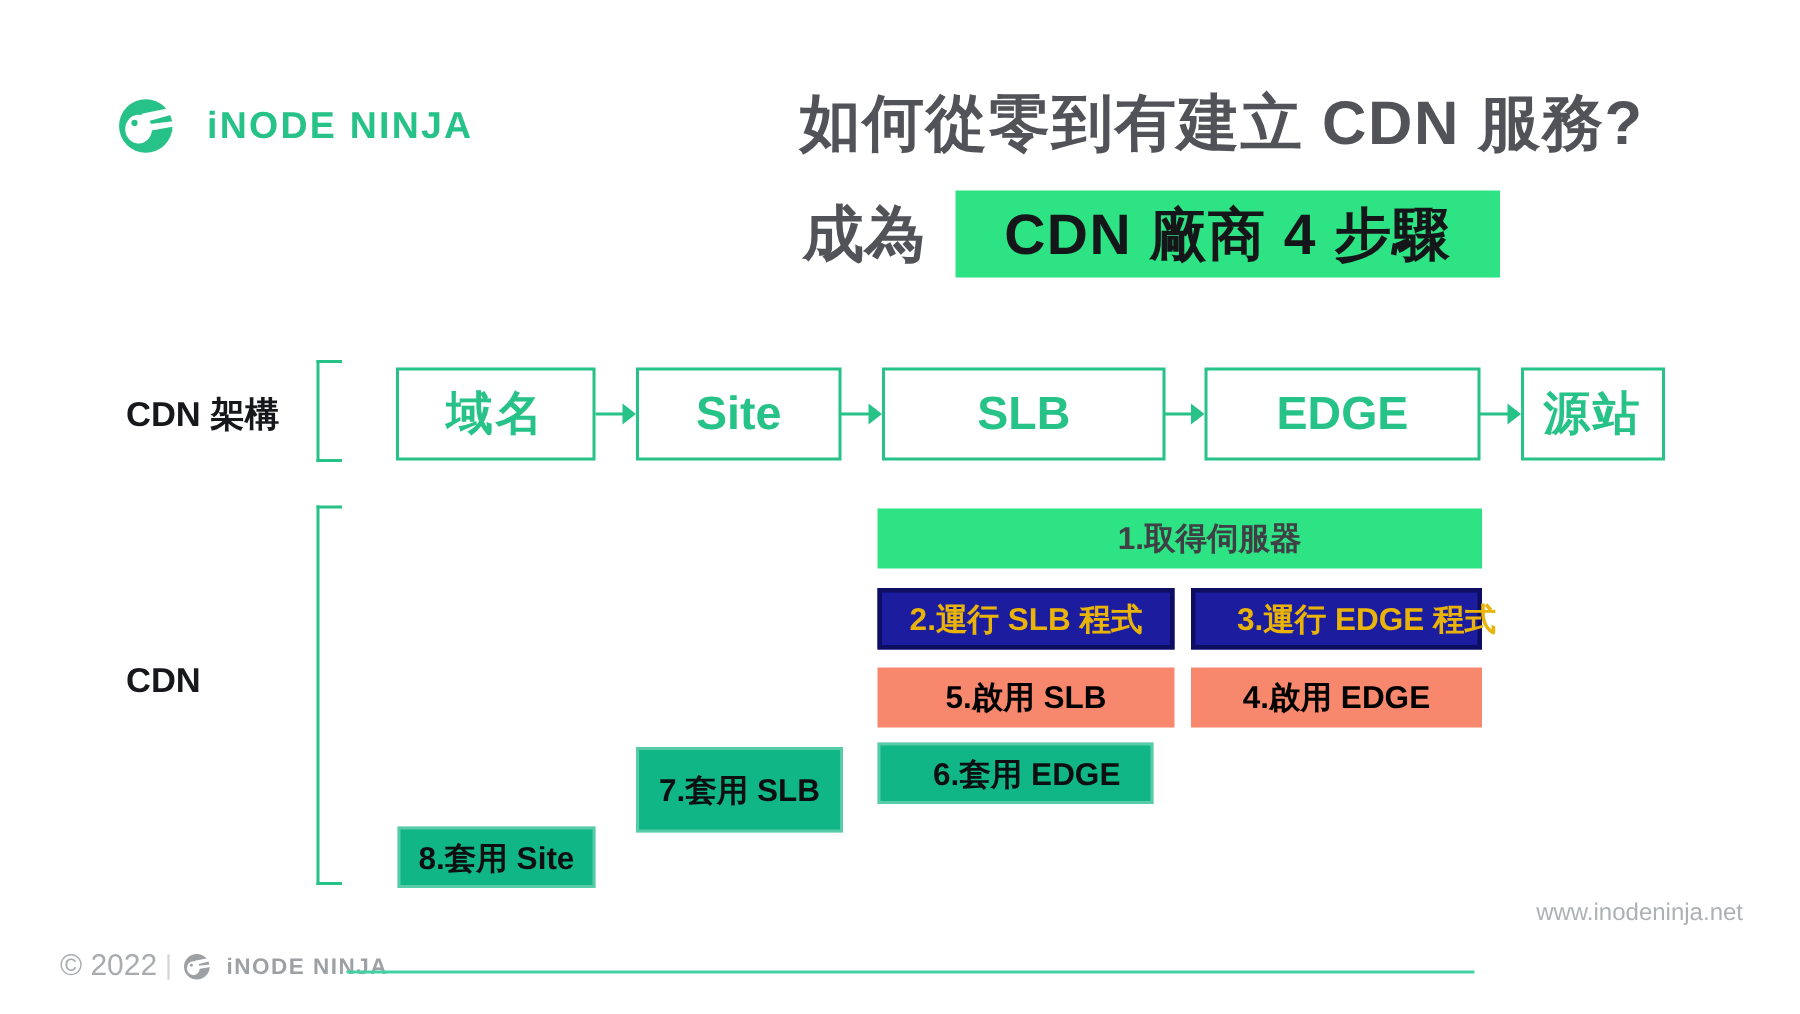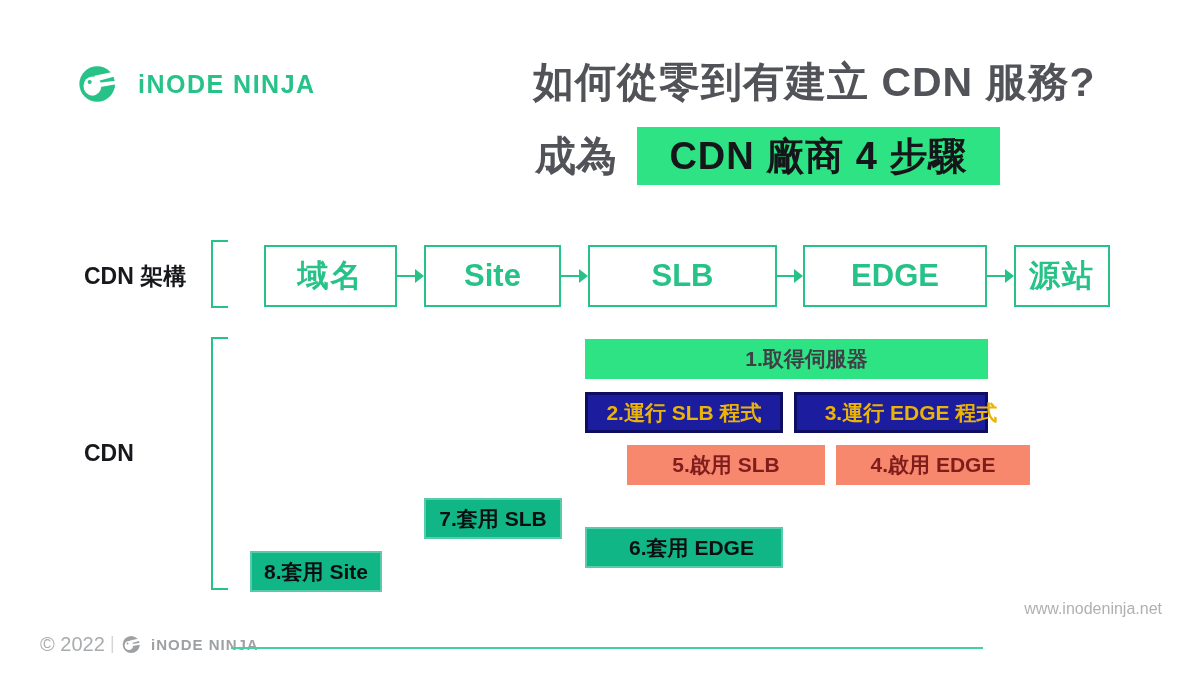--- a/index.html
+++ b/index.html
@@ -66,31 +66,31 @@
   
   .steps-label{left:84px;top:437px;font-size:23px;font-weight:800;color:#17181b;line-height:1.45;}
   .steps-label .line2{letter-spacing:5px;}
 
   .bar{
     height:40px;display:flex;align-items:center;justify-content:center;
     font-weight:800;font-size:21px;white-space:nowrap;box-sizing:border-box;
   }
   .style-bright{background:var(--bright-green);color:var(--bar1-text);}
   .style-navy{background:var(--navy);border:3px solid var(--navy-dark);color:#eab308;}
-  .style-salmon{background:var(--salmon);color:#7f1d1d;margin-left:42px;}
+  .style-salmon{background:var(--salmon);color:#000000;}
   .style-teal{background:var(--teal-green);border:2px solid rgba(255,255,255,0.30);color:#0c0f11;}
 
   .b1{left:585px;top:339px;width:403px;padding-left:40px;}
   .b2{left:585px;top:392px;width:198px;height:41px;}
   .b3{left:794px;top:392px;width:194px;height:41px;padding-left:40px;}
   .b5{left:585px;top:445px;width:198px;}
   .b4{left:794px;top:445px;width:194px;}
-  .b7{left:424px;top:498px;width:138px;height:41px;}
-  .b6{left:585px;top:527px;width:198px;height:41px;padding-left:15px;}
-  .b8{left:250px;top:551px;width:132px;height:41px;}
+  .b7{left:424px;top:498px;width:138px;height:57px;}
+  .b6{left:585px;top:495px;width:184px;height:41px;padding-left:15px;}
+  .b8{left:265px;top:551px;width:132px;height:41px;}
 
   
   .footer-copy{left:40px;top:633px;font-size:20px;color:var(--footer-gray);}
   .footer-divider{left:110px;top:633px;font-size:18px;color:#d3d5d7;}
   .footer-logo{left:122px;top:634px;display:flex;align-items:center;gap:6px;color:#9ea1a3;}
   .footer-logo .logo-icon-sm{width:23px;height:21px;}
   .footer-brand{font-size:15px;font-weight:800;letter-spacing:1px;color:#9ea1a3;}
   .footer-line{left:231px;top:647px;width:752px;height:2px;background:var(--footer-line);}
   .footer-url{left:996px;top:600px;width:166px;font-size:16px;color:#aeb1b3;text-align:right;}
 </style>

